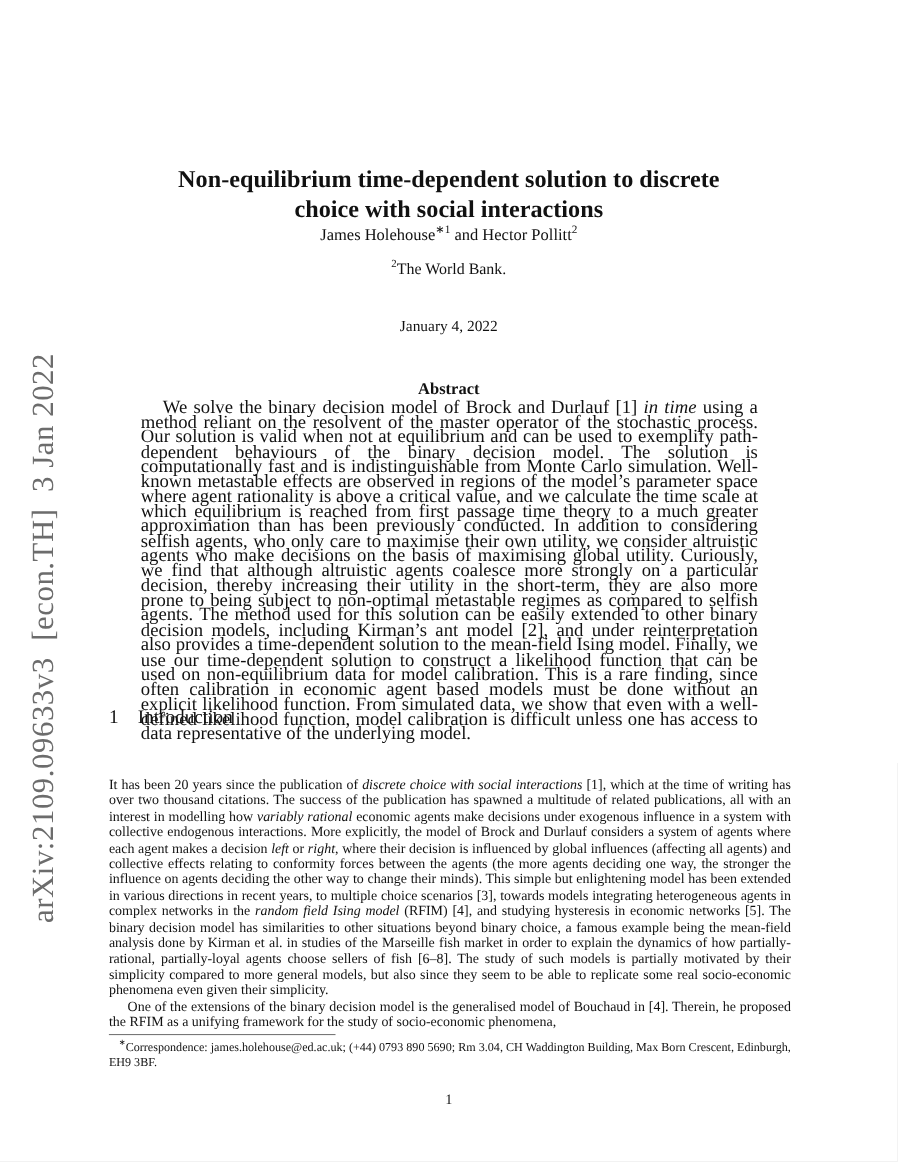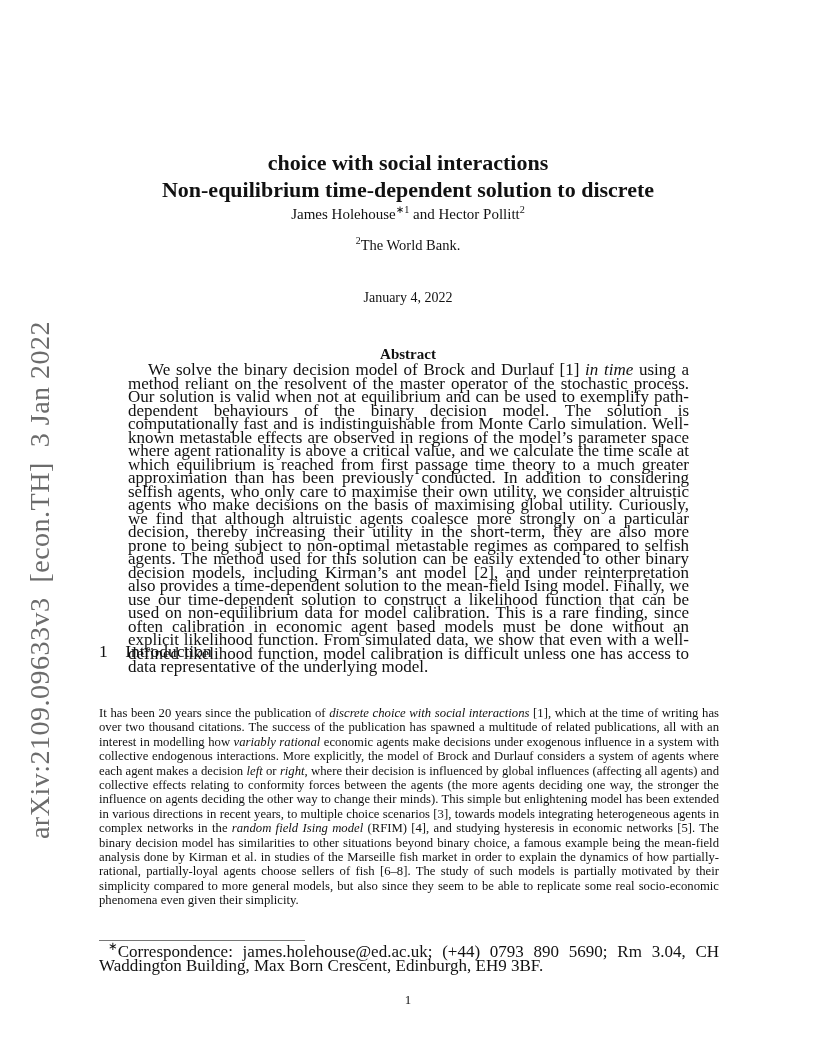--- a/index.html
+++ b/index.html
@@ -96,21 +96,21 @@
     width: 206px;
     height: 1px;
     background: #777777;
   }
   .footnote {
     position: absolute;
     top: 945px;
     left: 99px;
     width: 620px;
     margin: 0;
-    font-size: 17px;
+    font-size: 11px;
     line-height: 14px;
     text-align: justify;
     text-indent: 9px;
   }
   .page-number {
     position: absolute;
     top: 992px; left: 0; right: 0;
     text-align: center;
     font-size: 13px;
   }
@@ -118,22 +118,22 @@
   sup { font-size: 68%; vertical-align: super; line-height: 0; }
 </style>
 </head>
 <body>
 
 <div class="page">
 
   <div class="arxiv-stamp">arXiv:2109.09633v3  [econ.TH]  3 Jan 2022</div>
 
   <h1 class="title-block">
+    <div>Non-equilibrium time-dependent solution to discrete</div>
     <div>choice with social interactions</div>
-    <div>Non-equilibrium time-dependent solution to discrete</div>
   </h1>
 
   <div class="authors-line"><span>James Holehouse</span><sup>∗1</sup><span> and Hector Pollitt</span><sup>2</sup></div>
 
   <div class="affil-block">
     <div><sup>2</sup><span>The World Bank.</span></div>
   </div>
 
   <div class="date-line">January 4, 2022</div>
 
@@ -141,20 +141,21 @@
 
   <p class="abstract-body"><span>We solve the binary decision model of Brock and Durlauf [1] </span><span class="it">in time</span><span> using a method reliant on the resolvent of the master operator of the stochastic process. Our solution is valid when not at equilibrium and can be used to exemplify path-dependent behaviours of the binary decision model. The solution is computationally fast and is indistinguishable from Monte Carlo simulation. Well-known metastable effects are observed in regions of the model’s parameter space where agent rationality is above a critical value, and we calculate the time scale at which equilibrium is reached from first passage time theory to a much greater approximation than has been previously conducted. In addition to considering selfish agents, who only care to maximise their own utility, we consider altruistic agents who make decisions on the basis of maximising global utility. Curiously, we find that although altruistic agents coalesce more strongly on a particular decision, thereby increasing their utility in the short-term, they are also more prone to being subject to non-optimal metastable regimes as compared to selfish agents. The method used for this solution can be easily extended to other binary decision models, including Kirman’s ant model [2], and under reinterpretation also provides a time-dependent solution to the mean-field Ising model. Finally, we use our time-dependent solution to construct a likelihood function that can be used on non-equilibrium data for model calibration. This is a rare finding, since often calibration in economic agent based models must be done without an explicit likelihood function. From simulated data, we show that even with a well-defined likelihood function, model calibration is difficult unless one has access to data representative of the underlying model.</span></p>
 
   <h2 class="section-heading">
     <span class="sec-num">1</span>
     <span class="sec-title">Introduction</span>
   </h2>
 
   <div class="body-text">
     <p><span>It has been 20 years since the publication of </span><span class="it">discrete choice with social interactions</span><span> [1], which at the time of writing has over two thousand citations. The success of the publication has spawned a multitude of related publications, all with an interest in modelling how </span><span class="it">variably rational</span><span> economic agents make decisions under exogenous influence in a system with collective endogenous interactions. More explicitly, the model of Brock and Durlauf considers a system of agents where each agent makes a decision </span><span class="it">left</span><span> or </span><span class="it">right</span><span>, where their decision is influenced by global influences (affecting all agents) and collective effects relating to conformity forces between the agents (the more agents deciding one way, the stronger the influence on agents deciding the other way to change their minds). This simple but enlightening model has been extended in various directions in recent years, to multiple choice scenarios [3], towards models integrating heterogeneous agents in complex networks in the </span><span class="it">random field Ising model</span><span> (RFIM) [4], and studying hysteresis in economic networks [5]. The binary decision model has similarities to other situations beyond binary choice, a famous example being the mean-field analysis done by Kirman et al. in studies of the Marseille fish market in order to explain the dynamics of how partially-rational, partially-loyal agents choose sellers of fish [6–8]. The study of such models is partially motivated by their simplicity compared to more general models, but also since they seem to be able to replicate some real socio-economic phenomena even given their simplicity.</span></p>
+    <p class="indented"><span>One of the extensions of the binary decision model is the generalised model of Bouchaud in [4]. Therein, he proposed the RFIM as a unifying framework for the study of socio-economic phenomena,</span></p>
   </div>
 
   <div class="footnote-rule"></div>
 
   <p class="footnote"><sup>∗</sup><span>Correspondence: james.holehouse@ed.ac.uk; (+44) 0793 890 5690; Rm 3.04, CH Waddington Building, Max Born Crescent, Edinburgh, EH9 3BF.</span></p>
 
   <div class="page-number">1</div>
 
 </div>
 

